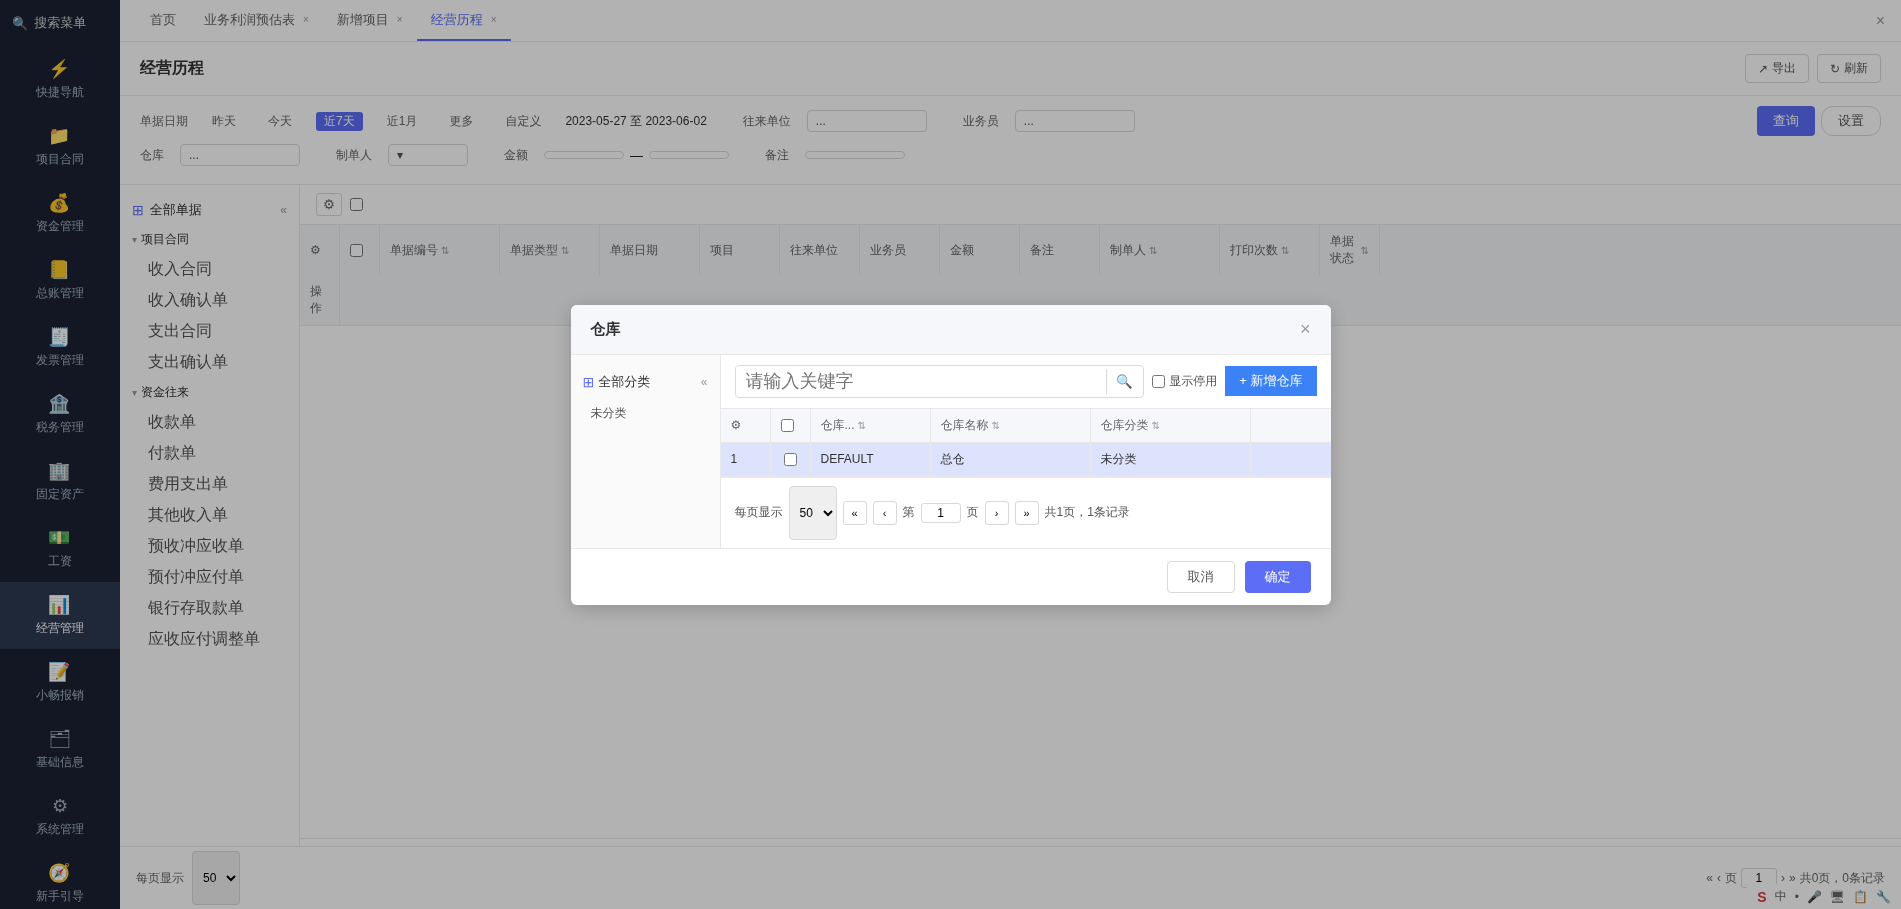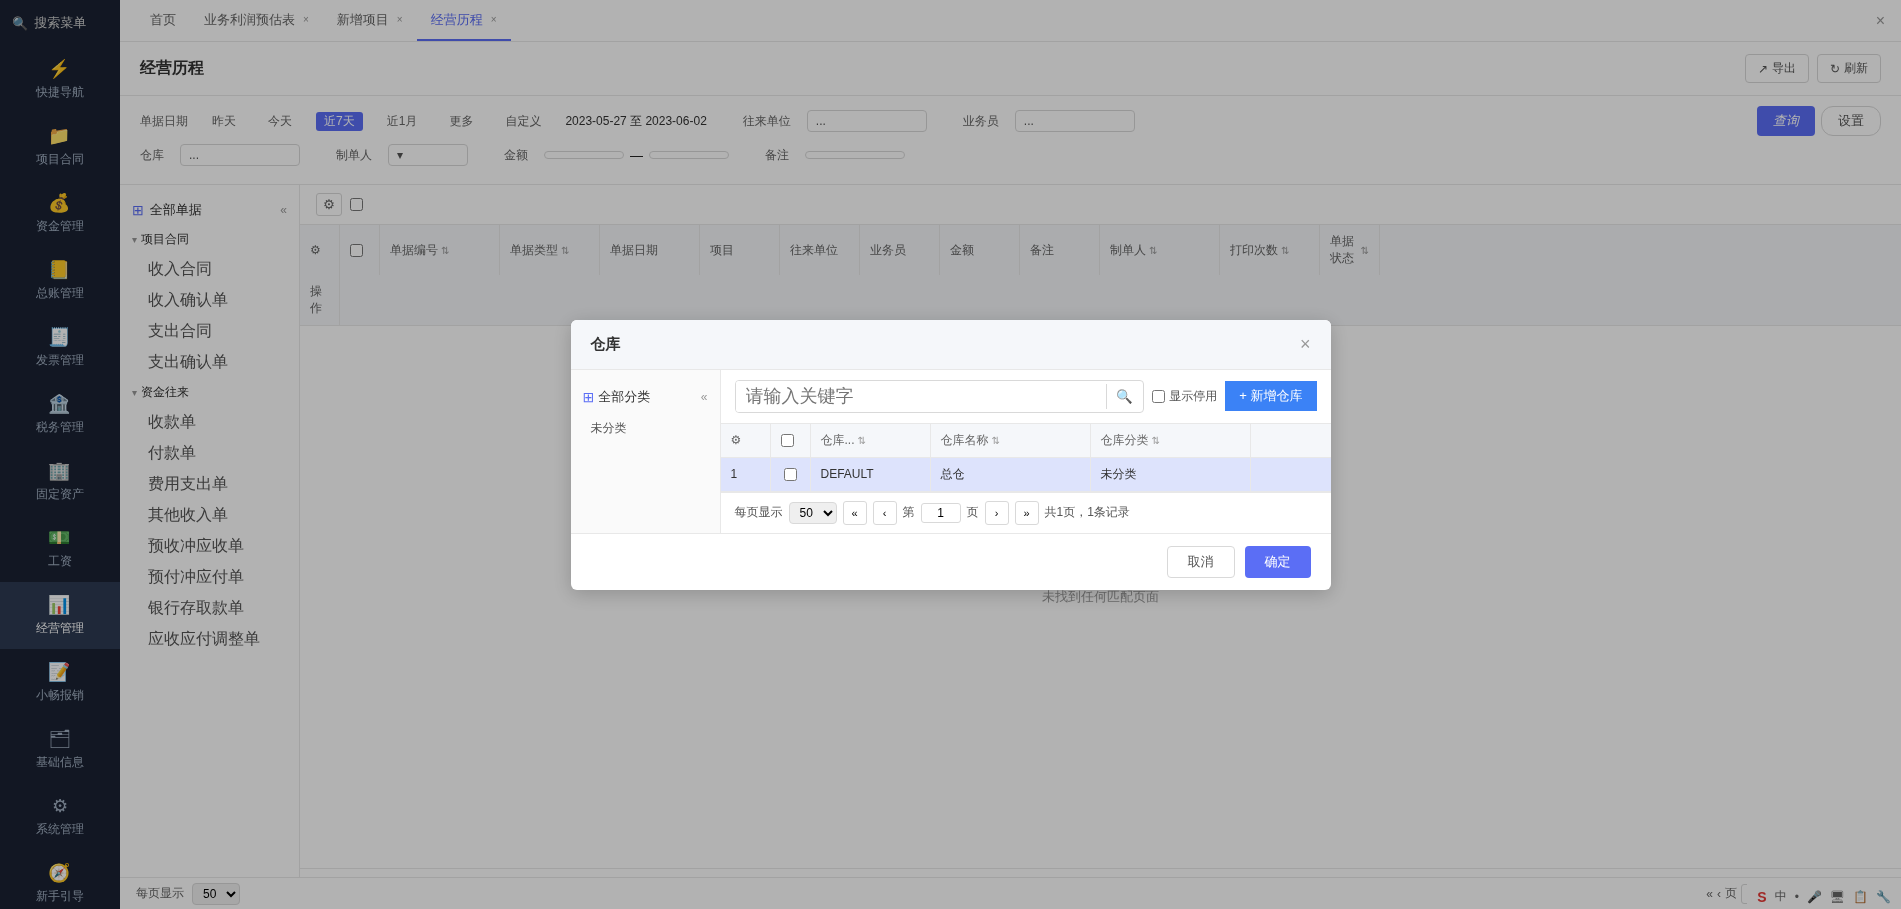--- a/index.html
+++ b/index.html
@@ -53,21 +53,21 @@
     .filter-row { display: flex; align-items: center; gap: 16px; margin-bottom: 8px; flex-wrap: wrap; }
     .filter-label { color: #666; font-size: 12px; white-space: nowrap; }
     .date-tag {
       display: inline-block; padding: 1px 8px; border-radius: 3px; font-size: 12px; cursor: pointer; color: #666;
     }
     .date-tag.active { background: #5b6ef5; color: #fff; border-radius: 3px; }
     .filter-select {
       border: 1px solid #d9d9d9; border-radius: 4px; padding: 3px 8px; font-size: 12px; color: #555; cursor: pointer; display: flex; align-items: center; gap: 4px; min-width: 120px;
     }
     .filter-buttons { display: flex; gap: 6px; margin-left: auto; }
-    .btn-query { background: #5b6ef5; color: #fff; border: none; border-radius: 4px; padding: 5px 16px; cursor: pointer; font-size: 13px; font-style: italic; }
+    .btn-query { background: #5b6ef5; color: #fff; border: none; border-radius: 4px; padding: 5px 16px; cursor: pointer; font-size: 13px; }
     .btn-settings { background: #fff; color: #555; border: 1px solid #d9d9d9; border-radius: 12px; padding: 5px 16px; cursor: pointer; font-size: 13px; }
 
     
     .content-area {
       display: flex; flex: 1; overflow: hidden;
     }
 
     
     .left-panel {
       width: 180px; background: #fff; border-right: 1px solid #e8e8e8; padding: 10px 0; overflow-y: auto; position: relative;
@@ -92,21 +92,21 @@
       background: #f5f7fa; border-bottom: 1px solid #e8e8e8; min-width: 900px;
     }
     .th { padding: 8px 10px; font-size: 12px; color: #666; font-weight: 500; border-right: 1px solid #e8e8e8; display: flex; align-items: center; gap: 3px; }
     .no-results { flex: 1; display: flex; align-items: center; justify-content: center; color: #999; font-size: 13px; flex-direction: column; gap: 8px; }
 
     
     .pagination {
       display: flex; align-items: center; padding: 8px 16px; border-top: 1px solid #e8e8e8; gap: 8px; font-size: 12px; color: #555;
     }
     .page-select {
-      border: 1px solid #d9d9d9; border-radius: 4px; padding: 2px 6px; font-size: 12px;
+      border: 1px solid #d9d9d9; border-radius: 4px; padding: 18px 6px; font-size: 12px;
     }
     .page-btn {
       width: 24px; height: 24px; border: 1px solid #d9d9d9; background: #fff; border-radius: 3px; cursor: pointer; display: flex; align-items: center; justify-content: center; font-size: 11px;
     }
     .page-btn:disabled { color: #ccc; cursor: default; }
     .page-input { width: 40px; border: 1px solid #d9d9d9; border-radius: 3px; text-align: center; padding: 2px 4px; font-size: 12px; }
 
     
     .overlay {
       position: fixed; top: 0; left: 0; width: 100%; height: 100%;

